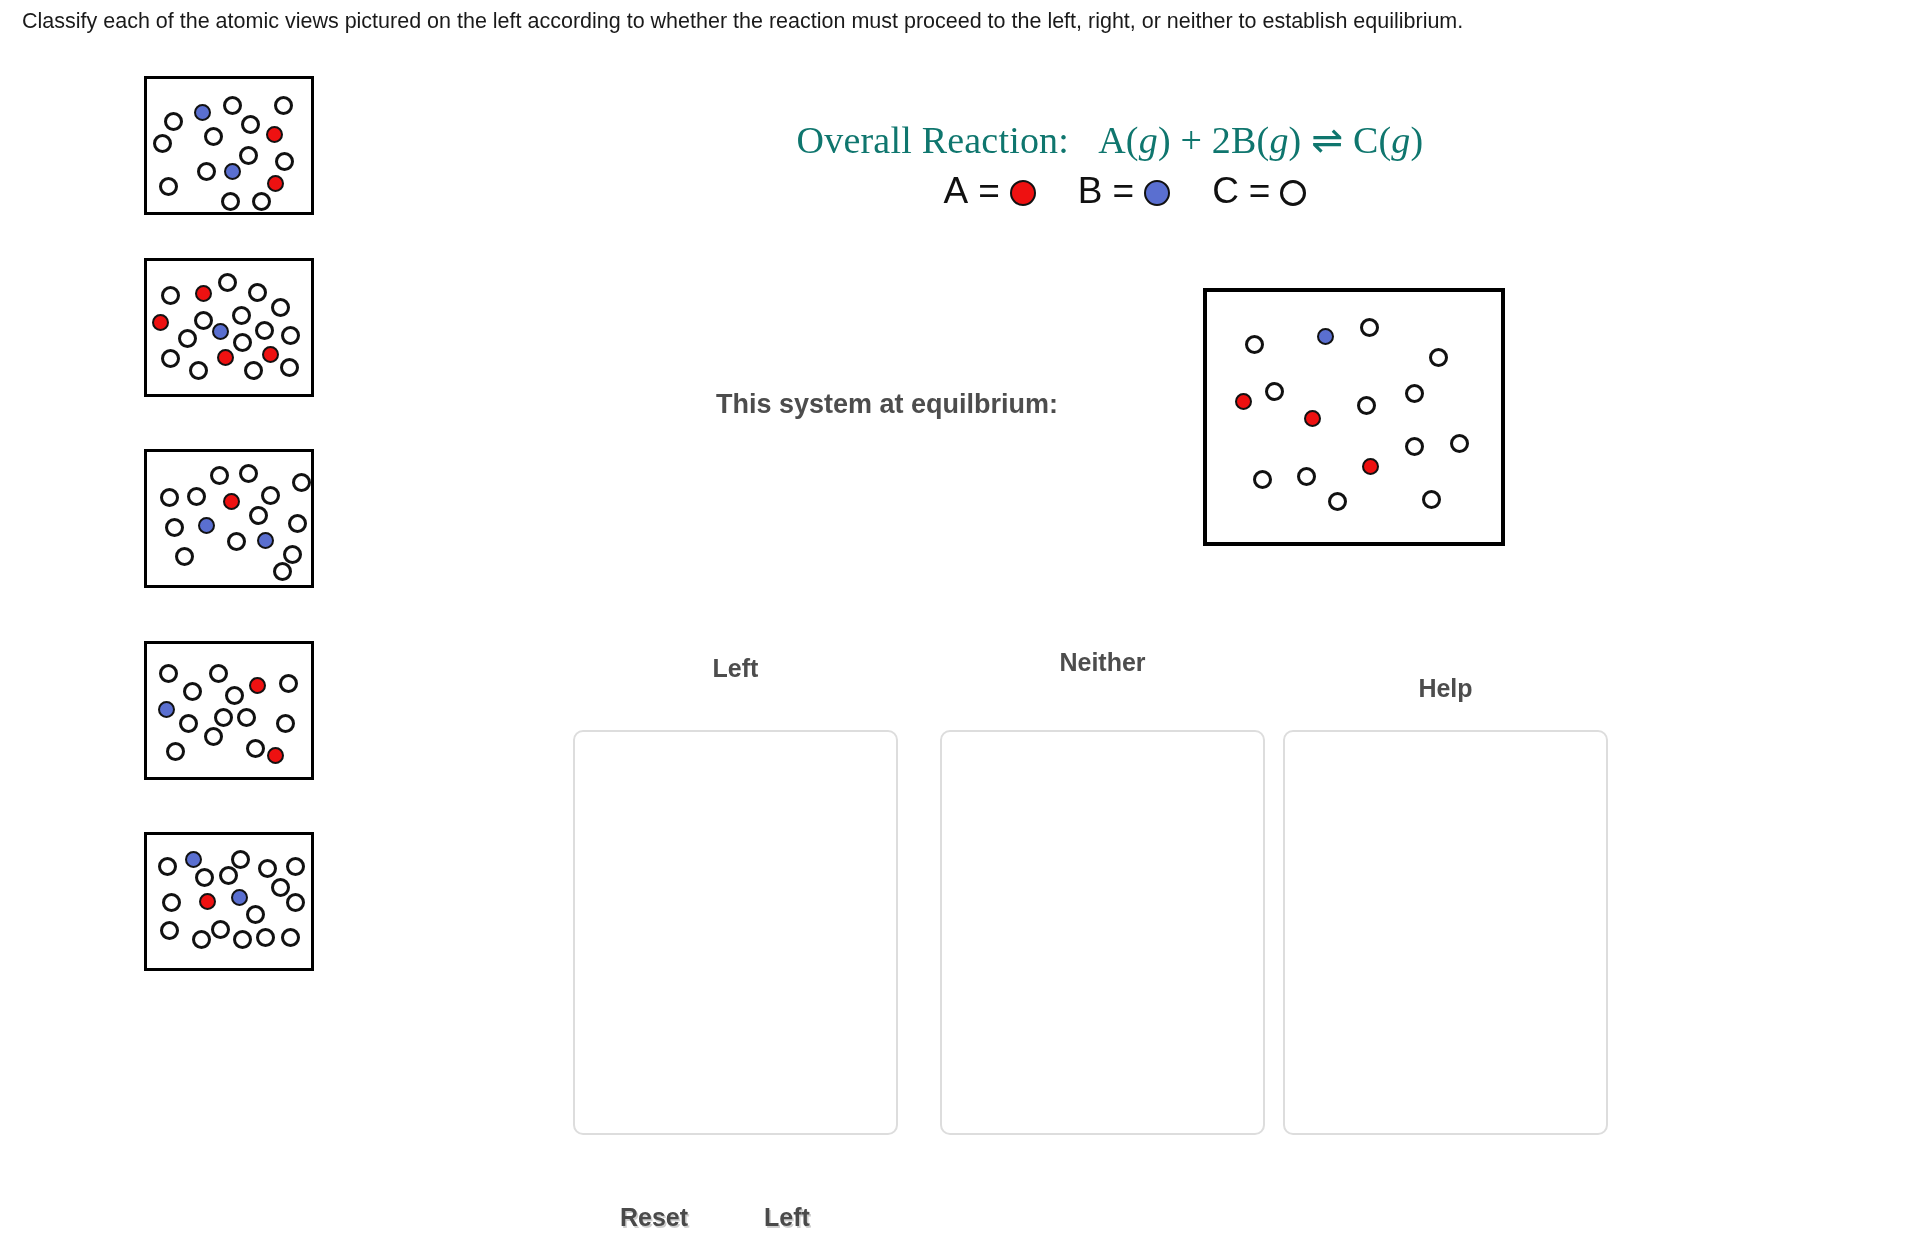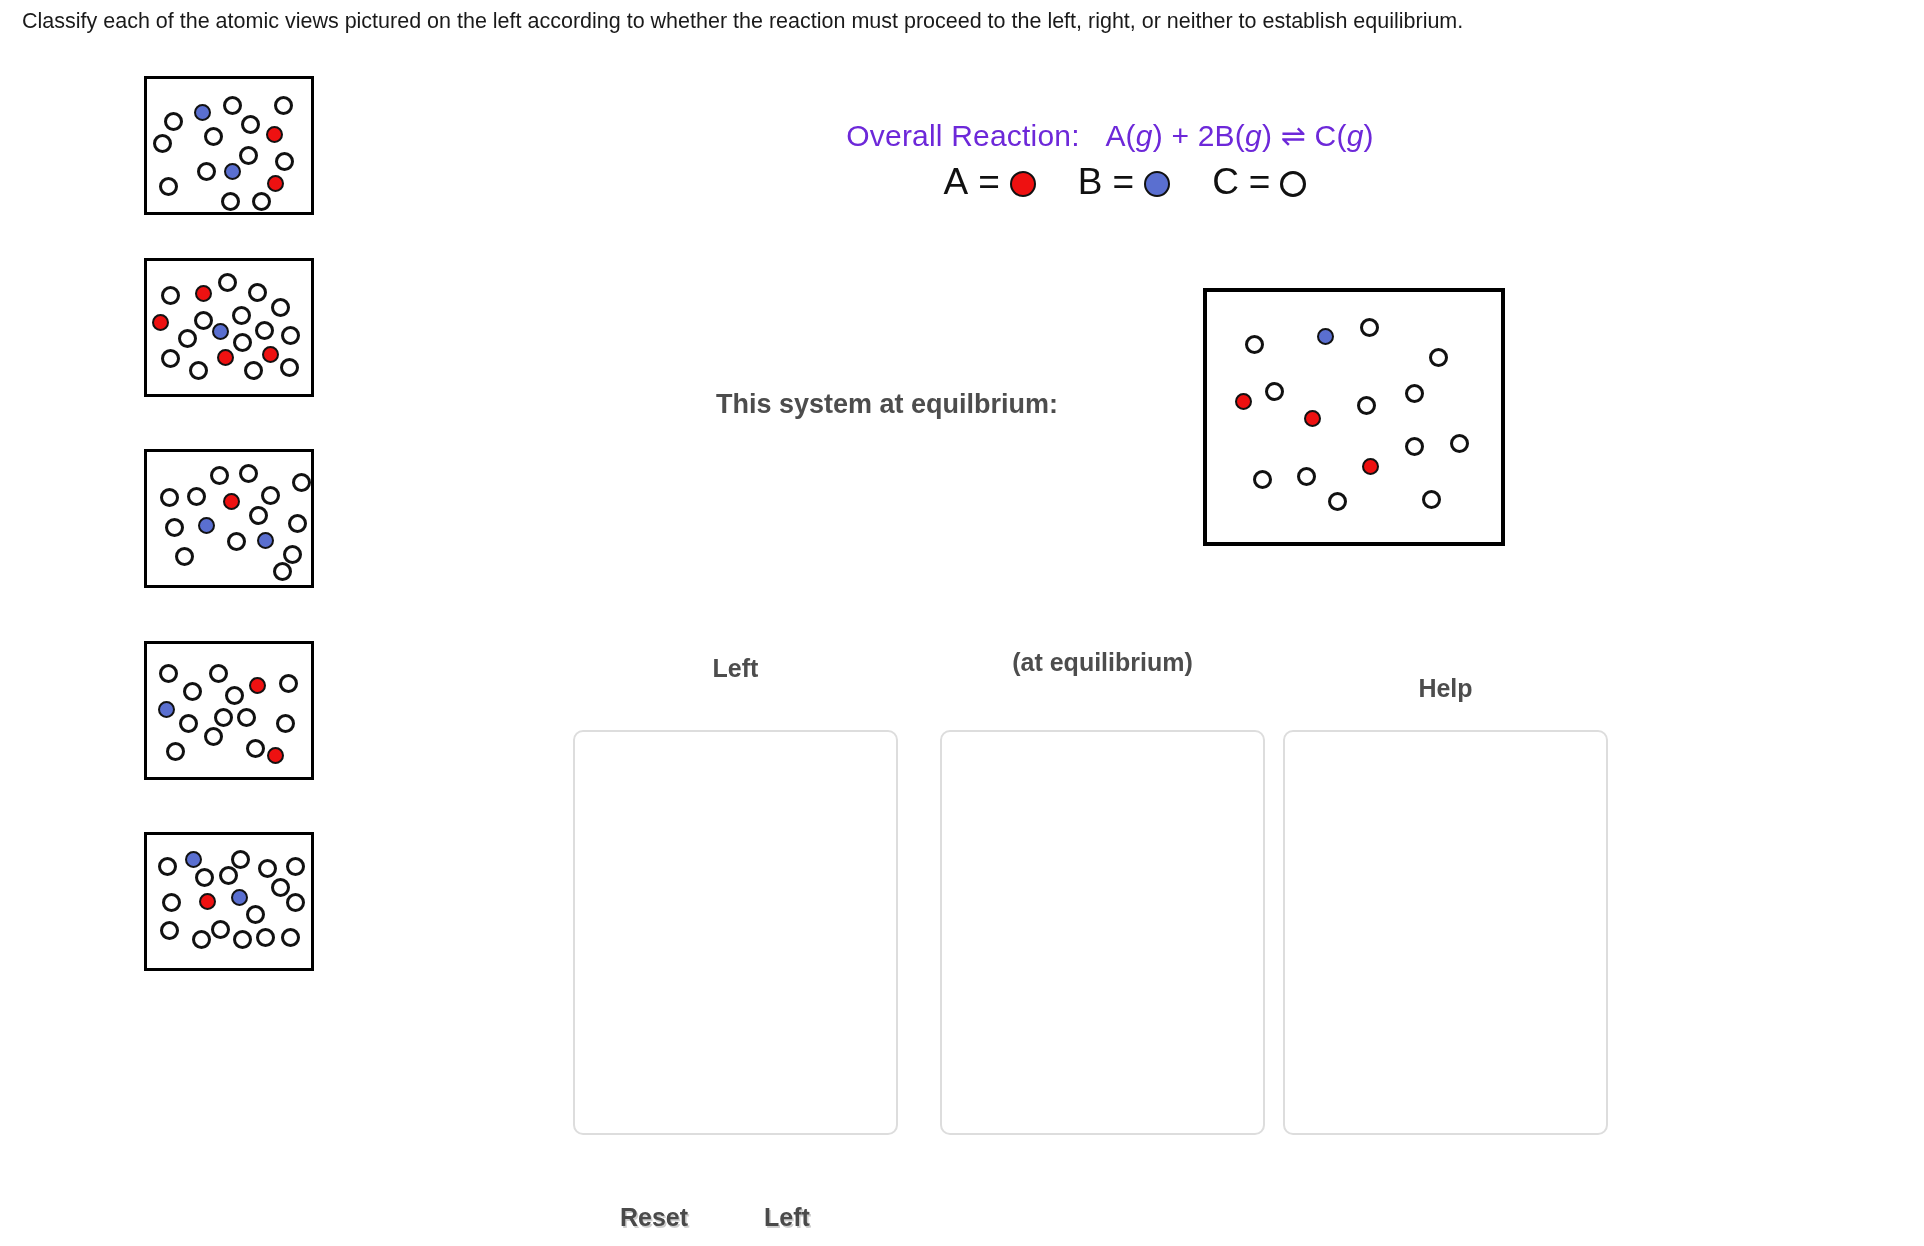--- a/index.html
+++ b/index.html
@@ -60,24 +60,25 @@
 
   
   #reaction-area {
     position: absolute;
     left: 660px;
     top: 118px;
     width: 900px;
     text-align: center;
   }
   #reaction-line {
-    font-size: 30px;
+    font-size: 38px;
     letter-spacing: .2px;
     white-space: nowrap;
-    color: #6d28d9;
+    color: #0f766e;
+    font-family: Liberation Serif, serif;
   }
   .ital { font-style: italic; }
   #legend-line {
     margin-top: 8px;
     font-size: 37px;
     white-space: nowrap;
     color: #111;
     display: flex;
     justify-content: center;
     align-items: center;
@@ -319,21 +320,21 @@
     <div class="atom c" style="width: 19px; height: 19px; left: 90px; top: 175px;"></div>
     <div class="atom a" style="width: 17px; height: 17px; left: 155px; top: 166px;"></div>
     <div class="atom c" style="width: 19px; height: 19px; left: 121px; top: 200px;"></div>
     <div class="atom c" style="width: 19px; height: 19px; left: 215px; top: 198px;"></div>
   </div>
 
 <div class="zone-label" id="label-left">
     <div>Left</div>
   </div>
 <div class="zone-label" id="label-none">
-    <div>(at equilibrium)</div>
+    <div>Neither</div>
   </div>
 <div class="zone-label" id="label-right">
     <div>Help</div>
   </div>
 
 <div class="drop-zone" id="zone-left"></div>
 <div class="drop-zone" id="zone-none"></div>
 <div class="drop-zone" id="zone-right"></div>
 
 <div id="buttons">

